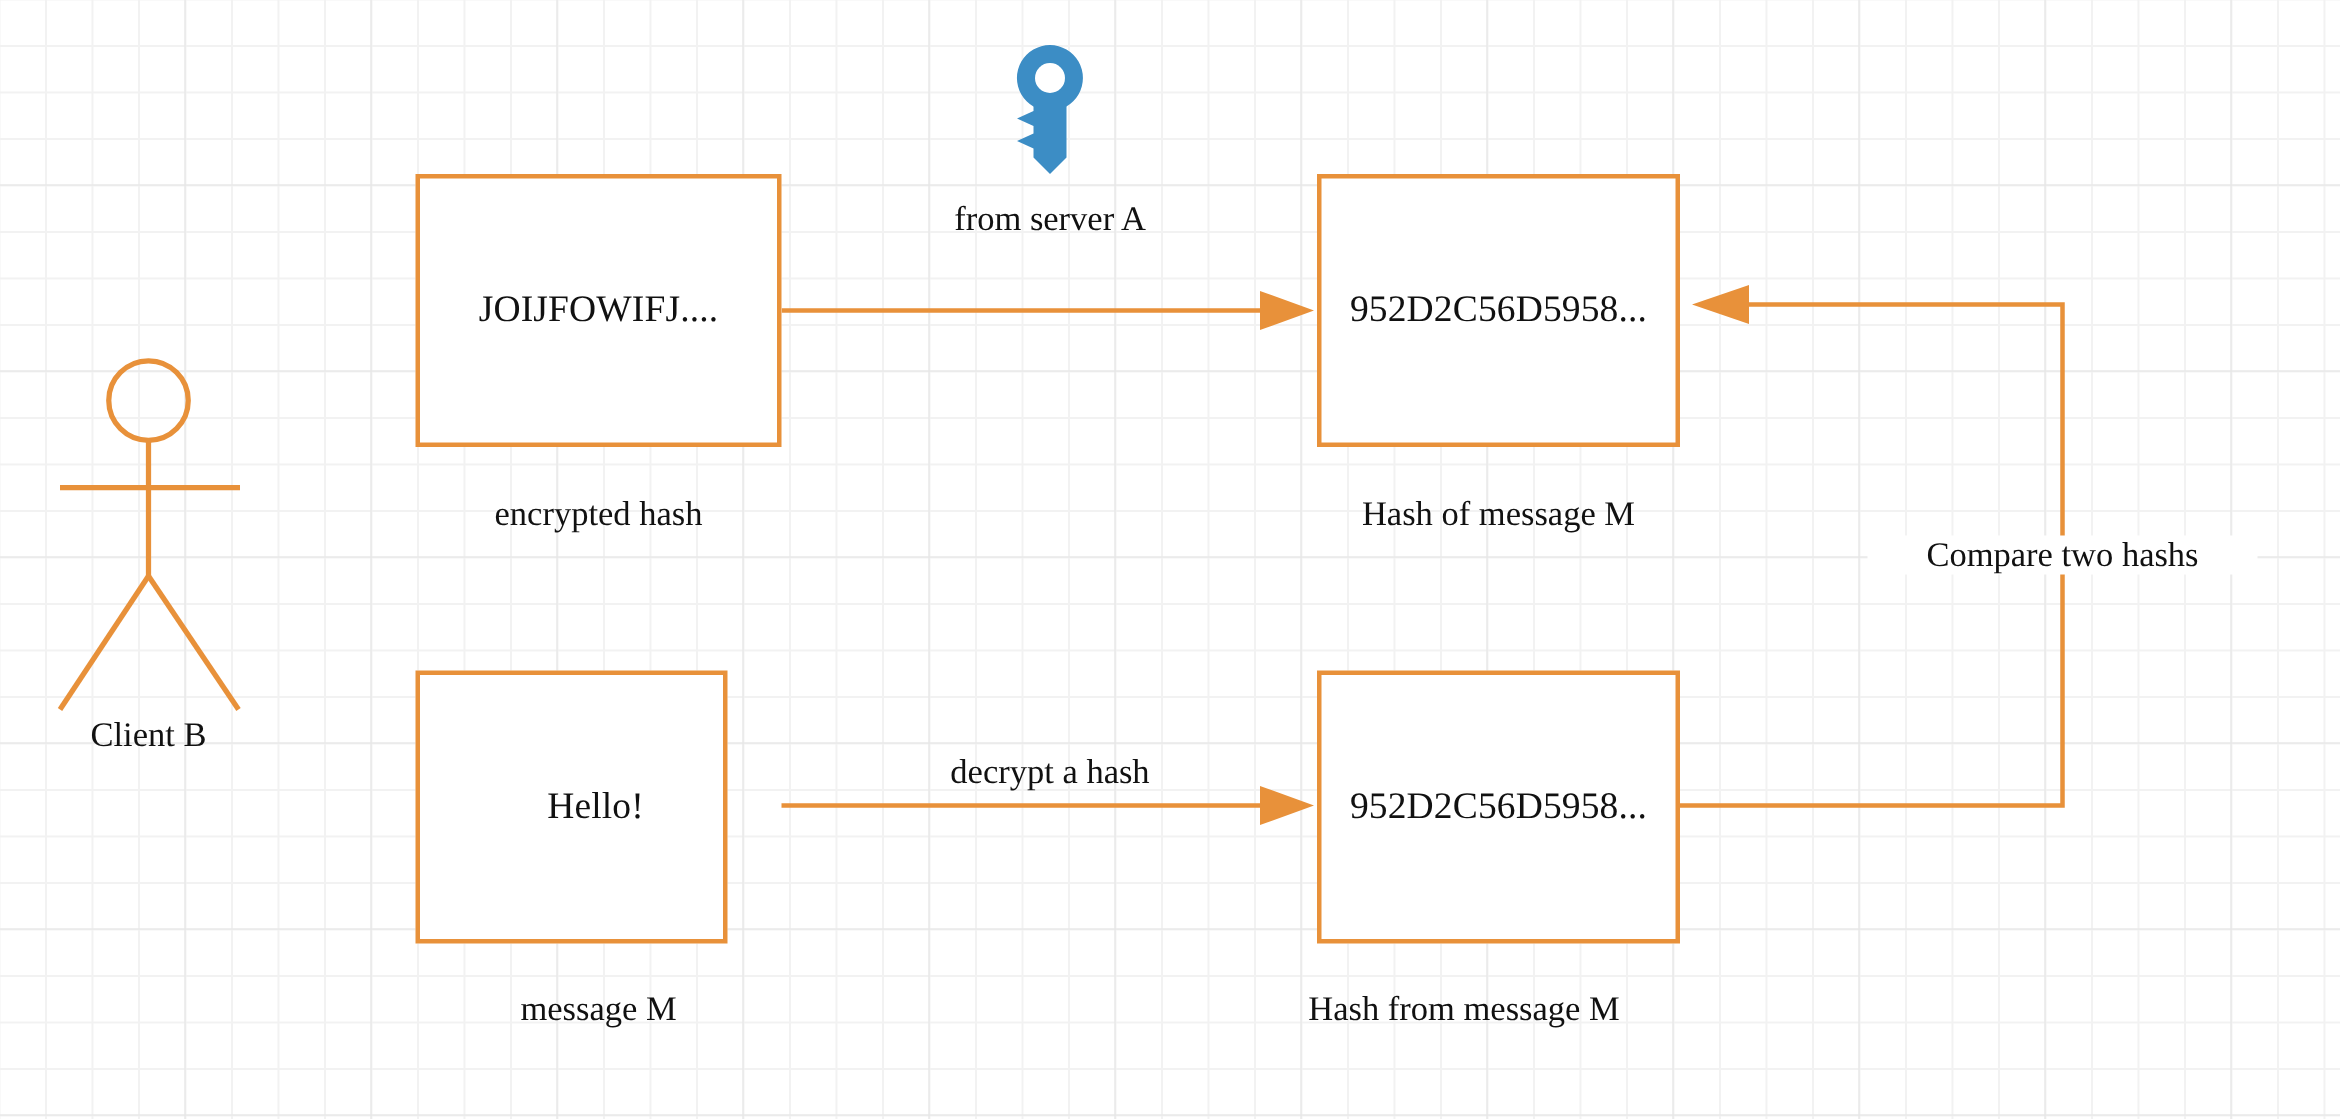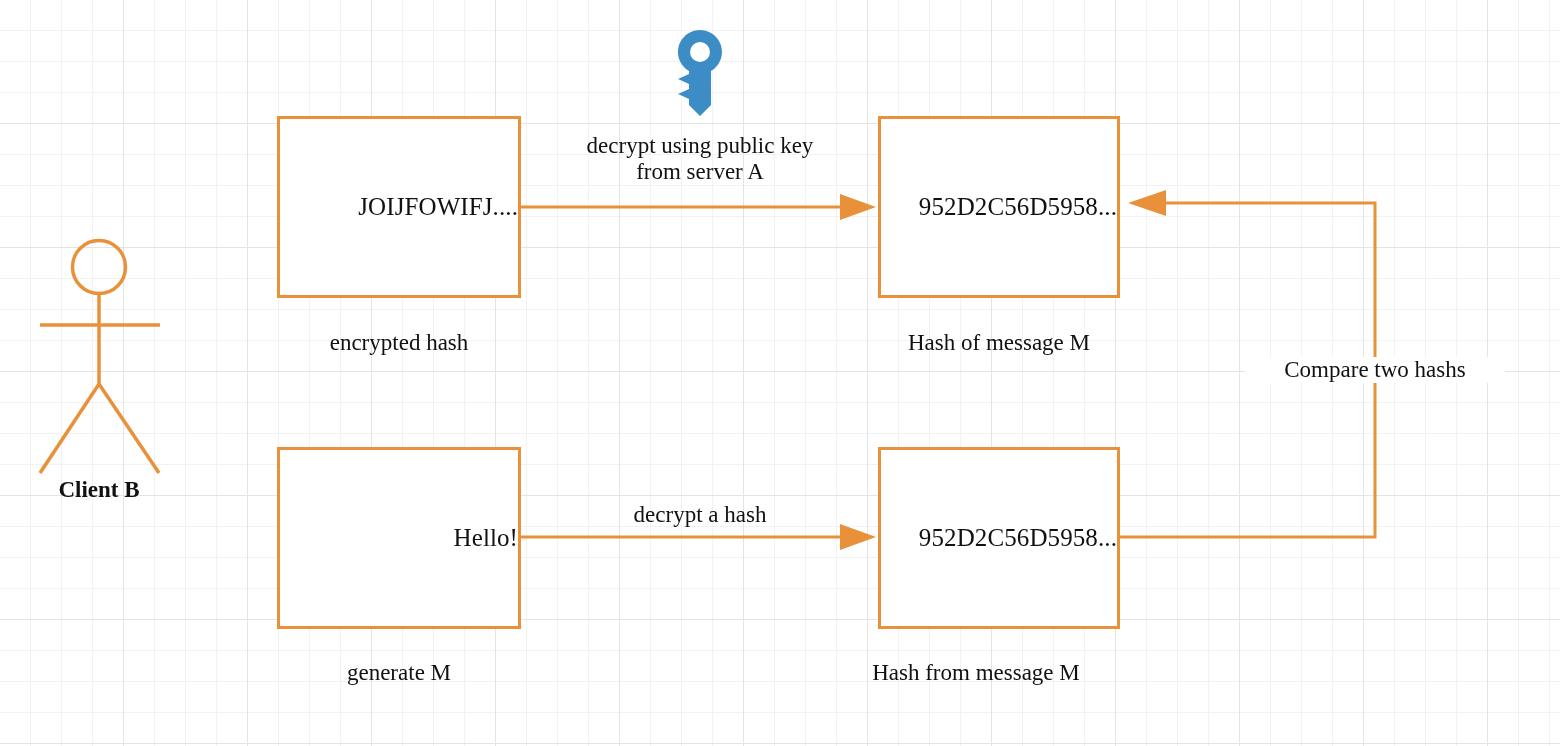--- a/index.html
+++ b/index.html
@@ -26,21 +26,21 @@
     background-position: -1px -1px, -1px -1px, -1px -1px, -1px -1px;
     font-family: "Liberation Serif", "DejaVu Serif", serif;
   }
   .box {
     position: absolute;
     border: 3px solid #E8913A;
     background: #ffffff;
     box-sizing: border-box;
     display: flex;
     align-items: center;
-    justify-content: flex-end;
+    justify-content: center;
   }
   .box-text {
     font-family: "Liberation Serif", "DejaVu Serif", serif;
     font-size: 25px;
     color: #111111;
     white-space: nowrap;
     letter-spacing: 0.1px;
   }
   .caption {
     position: absolute;
@@ -146,44 +146,43 @@
   </svg>
 
   <div class="box" style="left:277px; top:116px; width:244px; height:182px;">
     <span class="box-text">JOIJFOWIFJ....</span>
   </div>
 
   <div class="box" style="left:878px; top:116px; width:242px; height:182px;">
     <span class="box-text">952D2C56D5958...</span>
   </div>
 
-  <div class="box" style="left:277px; top:447px; width:244px; height:182px;padding-left:32px;">
+  <div class="box" style="left:277px; top:447px; width:208px; height:182px;padding-left:32px;">
     <span class="box-text">Hello!</span>
   </div>
 
   <div class="box" style="left:878px; top:447px; width:242px; height:182px;">
     <span class="box-text">952D2C56D5958...</span>
   </div>
 
   <div class="caption" style="left:878px; top:330px; width:242px;">Hash of message M</div>
 
   <div class="caption" style="left:277px; top:330px; width:244px;">encrypted hash</div>
 
-  <div class="caption" style="left:277px; top:660px; width:244px;">generate M</div>
+  <div class="caption" style="left:277px; top:660px; width:244px;">message M</div>
 
   <div class="caption" style="left:855px; top:660px; width:242px;">Hash from message M</div>
 
   <div class="edge-label" style="left:545px; top:133px; width:310px;">
-    <div>decrypt using public key</div>
     <div>from server A</div>
   </div>
 
   <div class="edge-label" style="left:545px; top:502px; width:310px;">
     <div>decrypt a hash</div>
   </div>
 
   <div class="edge-label" style="left:1245px; top:357px; width:260px; background:#ffffff;">
     <div>Compare two hashs</div>
   </div>
 
-  <div class="actor-label" style="left:29px; top:477px; width:140px;font-weight:bold;">Client B</div>
+  <div class="actor-label" style="left:29px; top:477px; width:140px;">Client B</div>
 
 </div>
 
 </body></html>

